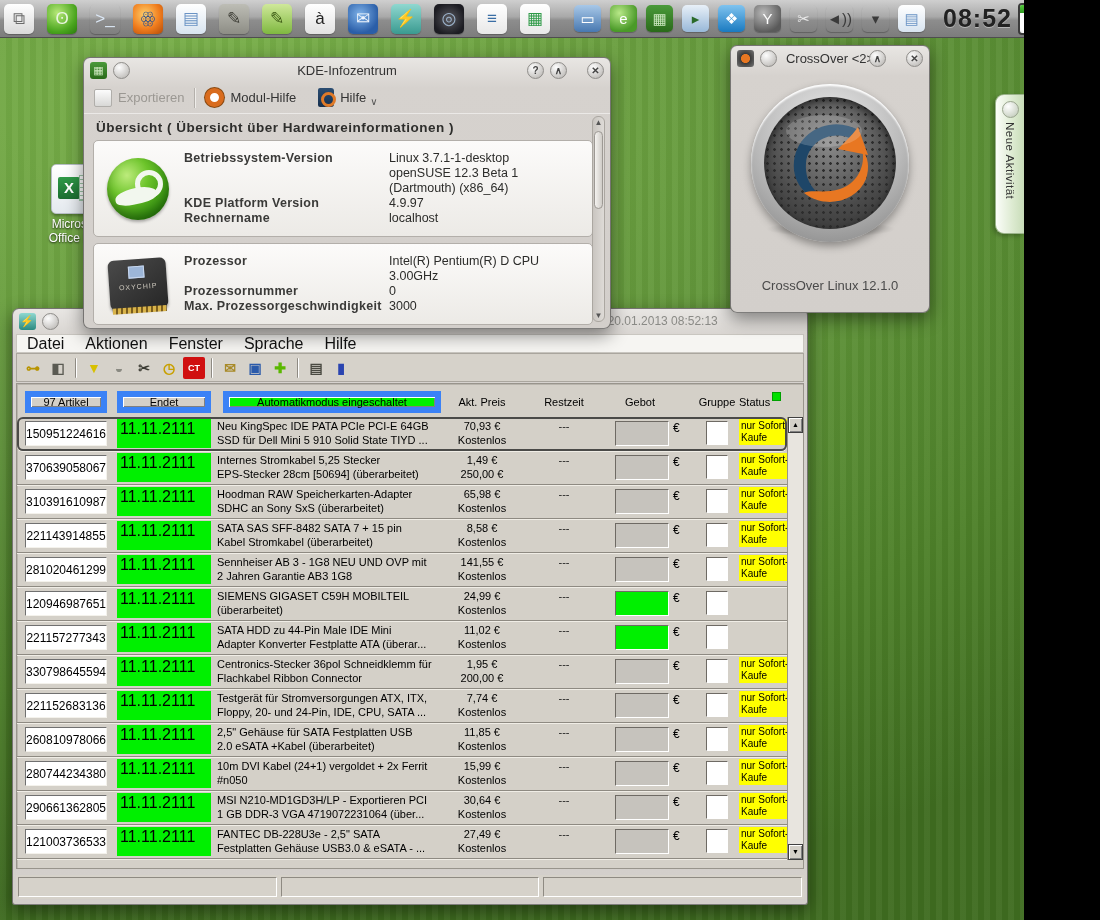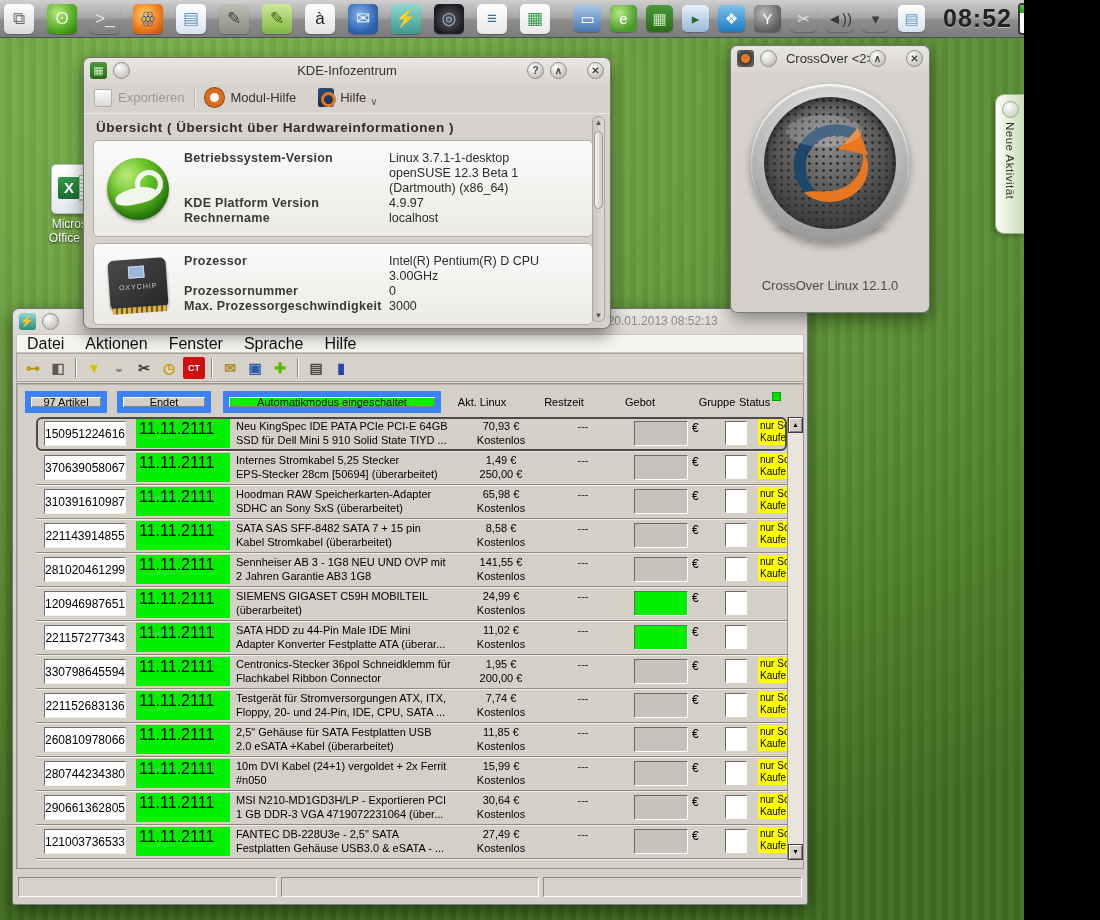--- a/index.html
+++ b/index.html
@@ -132,21 +132,21 @@
     grid-template-columns:96px 102px 228px 78px 86px 66px 22px 44px 60px; font-size:11px; color:#000; }
   .hbtn { height:22px; margin:0 6px 0 8px; background:#d4d0c8; border:6px solid #3b82f6;
     box-shadow:inset 1px 1px 0 #ffffff, inset -1px -1px 0 #808080; font-size:11px; color:#000;
     display:flex; align-items:center; justify-content:center; }
   .hbtn.endet { margin:0 4px; }
   .hbtn.auto { background:#00f000; margin:0 2px 0 8px; font-weight:normal; }
   .hlabel { text-align:center; }
   .hsquare { width:9px; height:9px; background:#00e000; border:1px solid #00a000; justify-self:end; margin-right:2px; }
   .a-rows { position:absolute; left:0; right:16px; top:33px; }
   .a-row { height:34px; display:grid; grid-template-columns:96px 102px 228px 78px 86px 66px 22px 44px 60px;
-    border-bottom:1px solid #8e8a82; box-shadow:0 1px 0 #f0ede6; position:relative; font-size:11px; color:#000;margin-left:19px; }
+    border-bottom:1px solid #8e8a82; box-shadow:0 1px 0 #f0ede6; position:relative; font-size:11px; color:#000; }
   .a-row.selected { outline:2px solid #4a4a48; outline-offset:-2px; border-radius:6px; }
   .idbox { margin:4px 6px 4px 8px; background:#fff; border:1px solid; border-color:#707070 #f4f2ec #f4f2ec #707070;
     display:flex; align-items:center; justify-content:center; font-size:12px; }
   .datecell { margin:2px 4px; background:#00f000; padding:1px 3px; font-size:16px; }
   .desc2 { padding:2px 2px 0 2px; line-height:14px; white-space:nowrap; overflow:hidden; }
   .pricecell { text-align:center; padding-top:2px; line-height:14px; }
   .restcell { text-align:center; padding-top:3px; color:#222; }
   .gebotbox { margin:4px 4px 4px 8px; background:#c6c3bd; border:1px solid; border-color:#6e6a64 #ffffff #ffffff #6e6a64; }
   .gebotbox.green { background:#00f000; }
   .eur { padding-top:4px; font-size:12px; }
@@ -206,21 +206,21 @@
         <span class="t-ico tsep"></span>
         <span class="t-ico" style="color: rgb(74, 74, 66); background: transparent;">▤</span>
         <span class="t-ico" style="color: rgb(42, 68, 176); background: transparent;">▮</span>
       </div>
 
     <div class="a-main">
       <div class="a-header">
         <button class="hbtn">97 Artikel</button>
         <button class="hbtn endet">Endet</button>
         <button class="hbtn auto">Automatikmodus eingeschaltet</button>
-        <span class="hlabel">Akt. Linux</span>
+        <span class="hlabel">Akt. Preis</span>
         <span class="hlabel">Restzeit</span>
         <span class="hlabel">Gebot</span>
         <span></span>
         <span class="hlabel">Gruppe</span>
         <span class="hlabel" style="text-align:left">Status</span>
       </div>
       <span class="hsquare" style="position:absolute;right:20px;top:8px"></span>
 
       <div class="a-rows">
 

